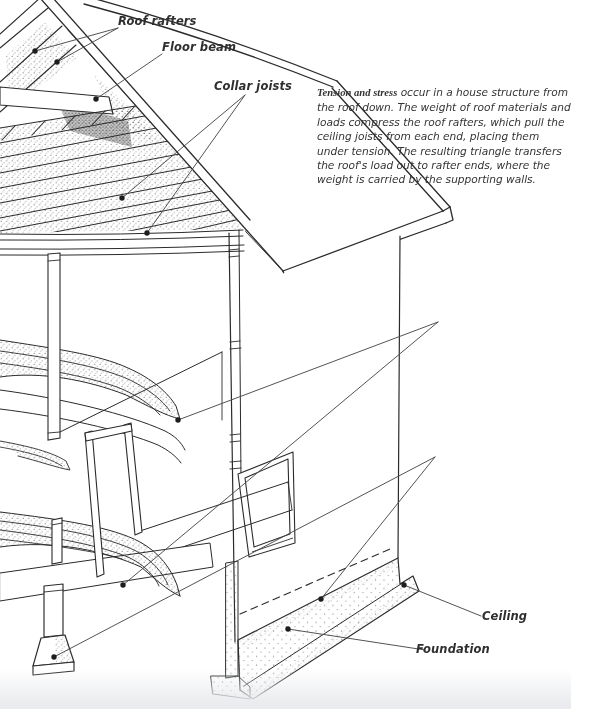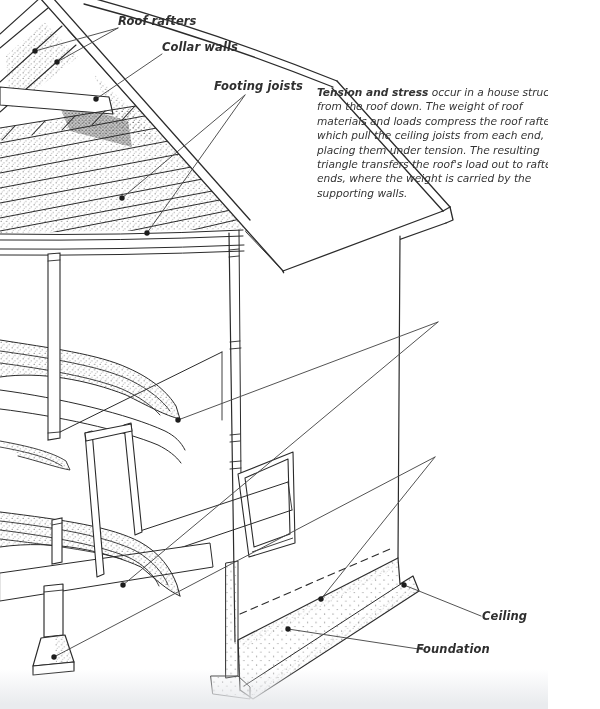--- a/index.html
+++ b/index.html
@@ -1,31 +1,32 @@
 <!DOCTYPE html>
 <html><head>
 <meta charset="utf-8">
 <style>
   html,body{margin:0;padding:0;background:#fff;}
   .stage{
     position:relative;width:548px;height:709px;overflow:hidden;
     background:#ffffff;
     font-family:"DejaVu Sans","Liberation Sans",sans-serif;
     color:#2e2e2e;
+    padding-left:23px;
   }
   .stage svg{position:absolute;left:0;top:0;}
   .lbl{
     position:absolute;font-size:11.5px;font-weight:bold;font-style:italic;
     color:#2f2f2f;white-space:nowrap;letter-spacing:.1px;
   }
   .para{
     position:absolute;font-size:10.6px;font-style:italic;line-height:14.4px;
     color:#333;
   }
-  .para b{font-style:italic;}
+  .para b{font-style:italic;font-family:Liberation Serif, serif;}
   .page-bottom{
     position:absolute;left:0;right:0;bottom:0;height:40px;
     background:linear-gradient(to bottom, rgba(234,236,239,0), #e9ebee 88%);
   }
 </style>
 </head>
 <body>
 
 <div class="stage">
 
@@ -233,23 +234,23 @@
       <circle cx="123" cy="585" r="2.7"></circle>
       <circle cx="321" cy="599" r="2.7"></circle>
       <circle cx="54" cy="657" r="2.7"></circle>
       <circle cx="404" cy="585" r="2.7"></circle>
       <circle cx="288" cy="629" r="2.7"></circle>
     </g>
   </svg>
 
   <div class="lbl" style="left:118px;top:14px">Roof rafters</div>
 
-  <div class="lbl" style="left:162px;top:40px">Collar walls</div>
-
-  <div class="lbl" style="left:214px;top:79px">Footing joists</div>
+  <div class="lbl" style="left:162px;top:40px">Floor beam</div>
+
+  <div class="lbl" style="left:214px;top:79px">Collar joists</div>
 
   <div class="para" style="left:317px;top:85px;width:256px">
     <b>Tension and stress</b><span> occur in a house structure from the roof down. The weight of roof materials and loads compress the roof rafters, which pull the ceiling joists from each end, placing them under tension. The resulting triangle transfers the roof's load out to rafter ends, where the weight is carried by the supporting walls.</span>
   </div>
 
 
 
   <div class="lbl" style="left:482px;top:609px">Ceiling</div>
 
   <div class="lbl" style="left:416px;top:642px">Foundation</div>

